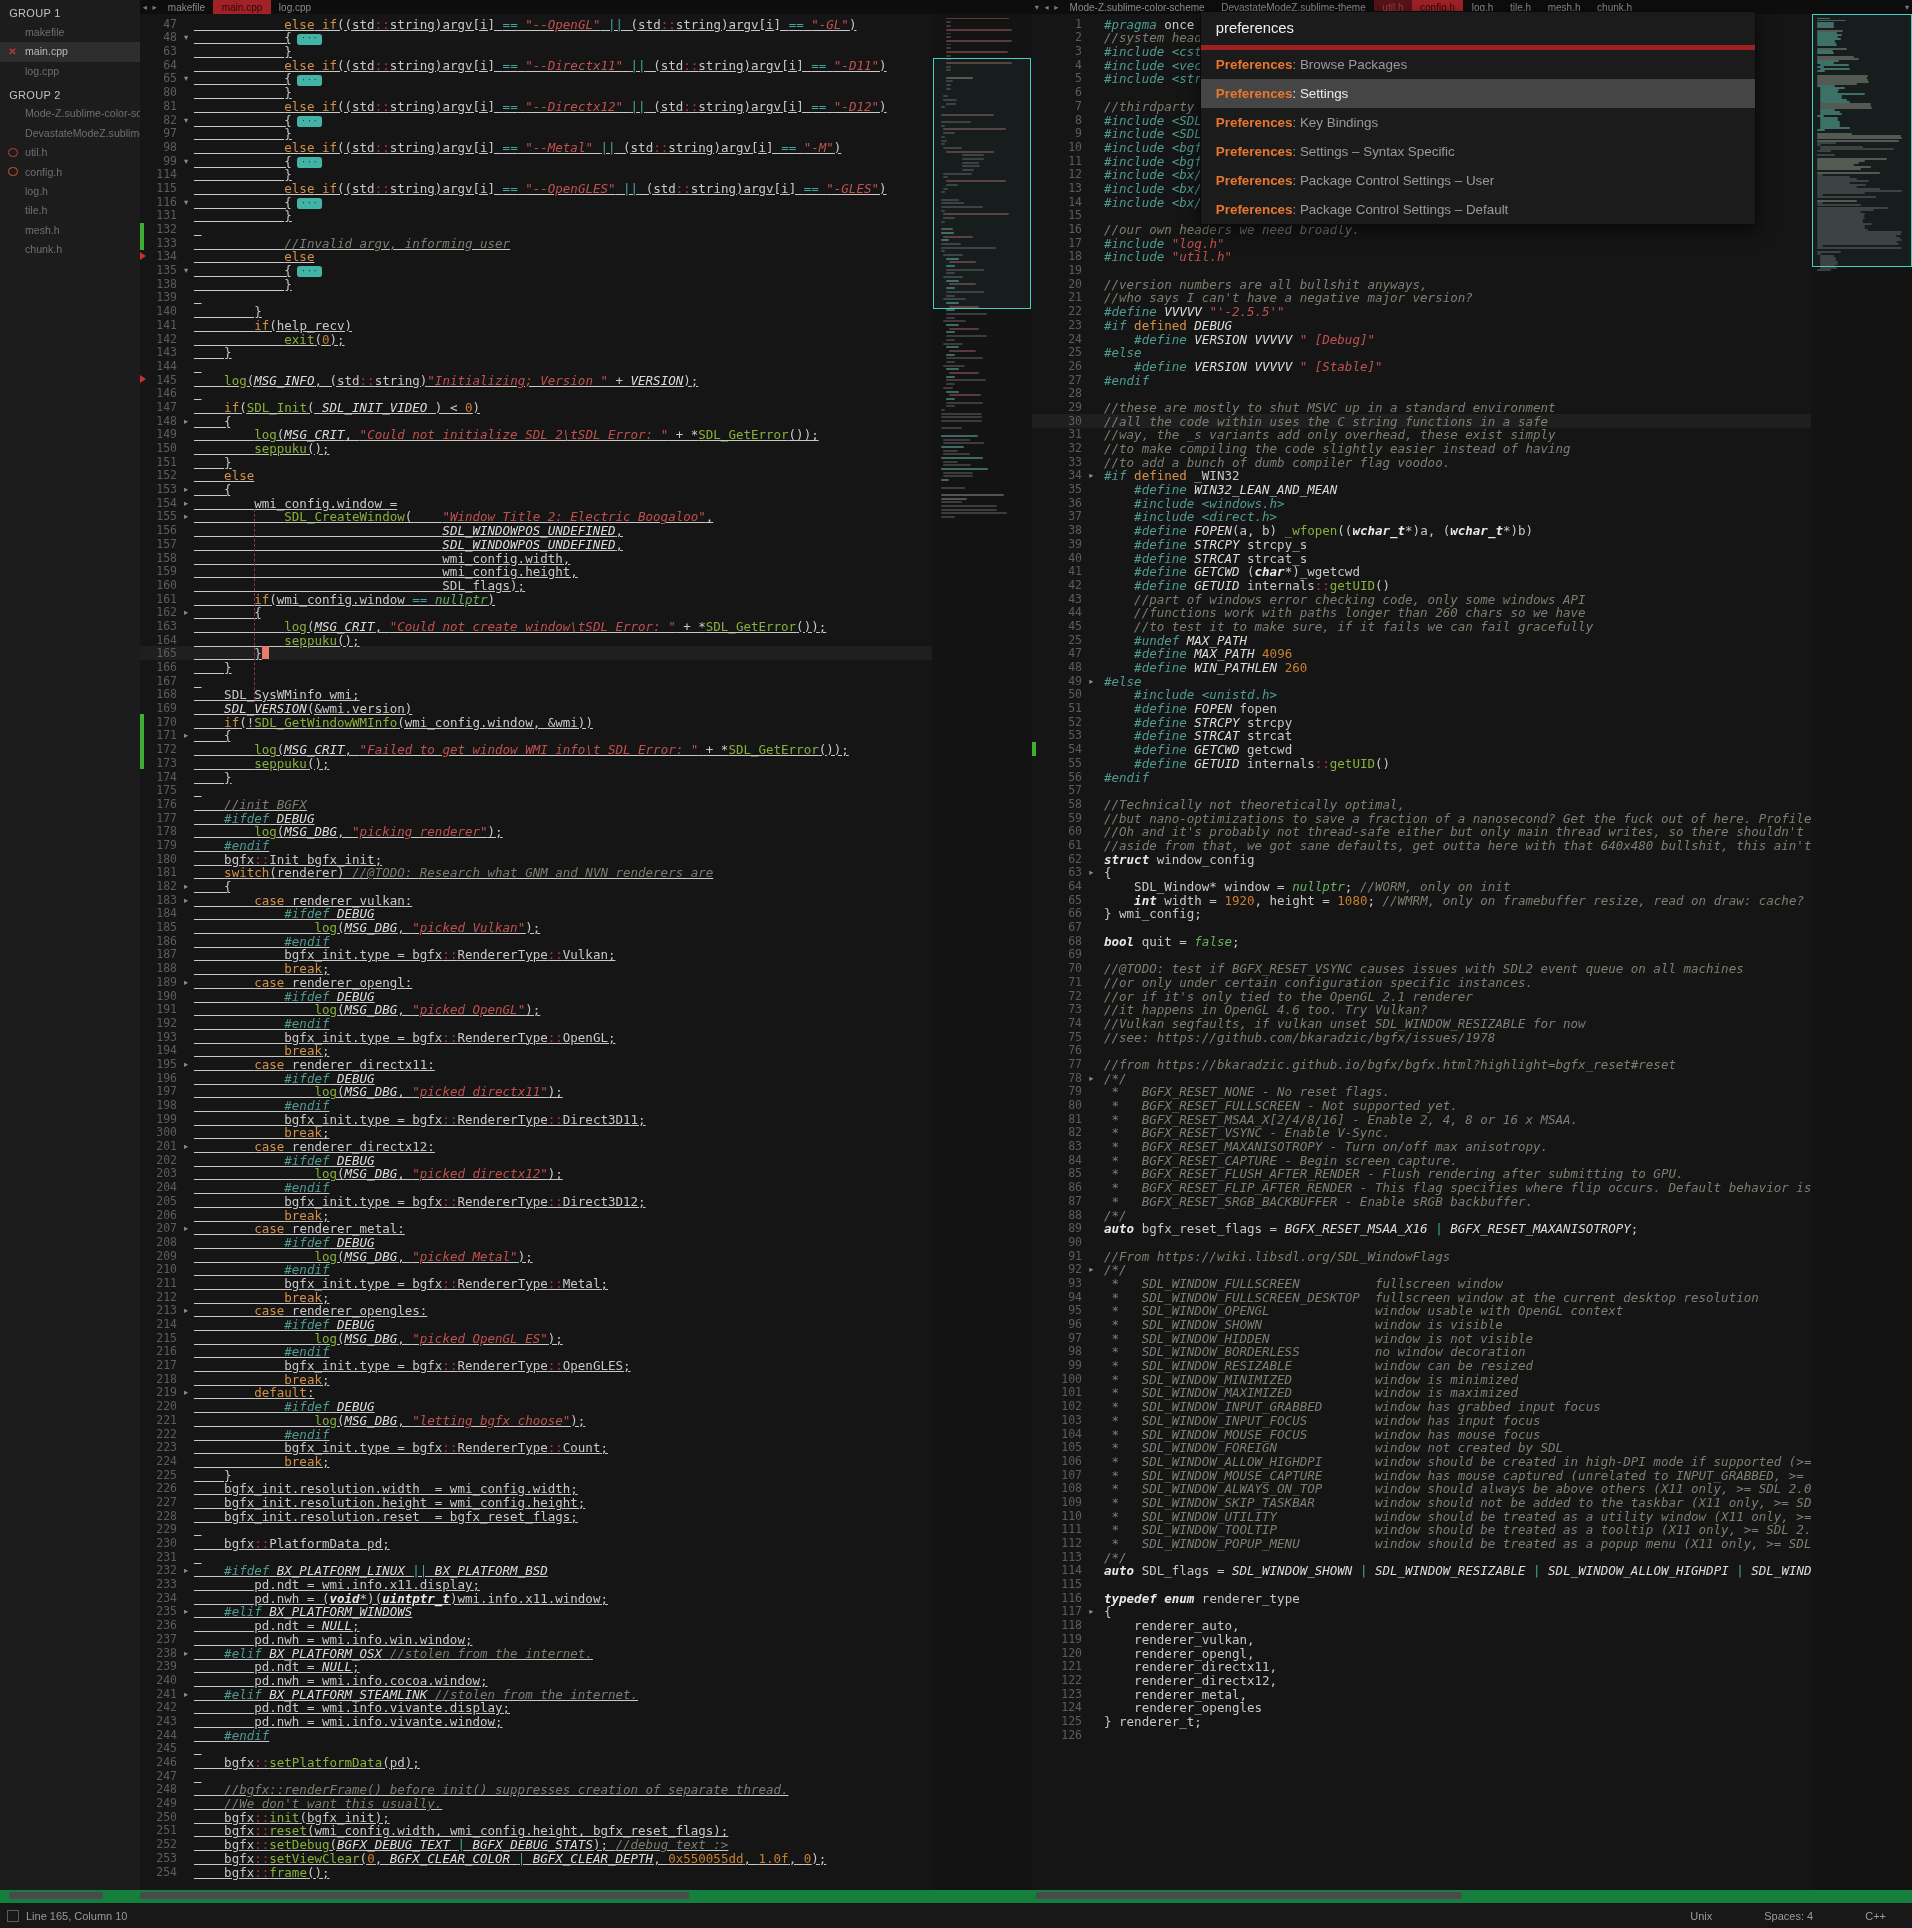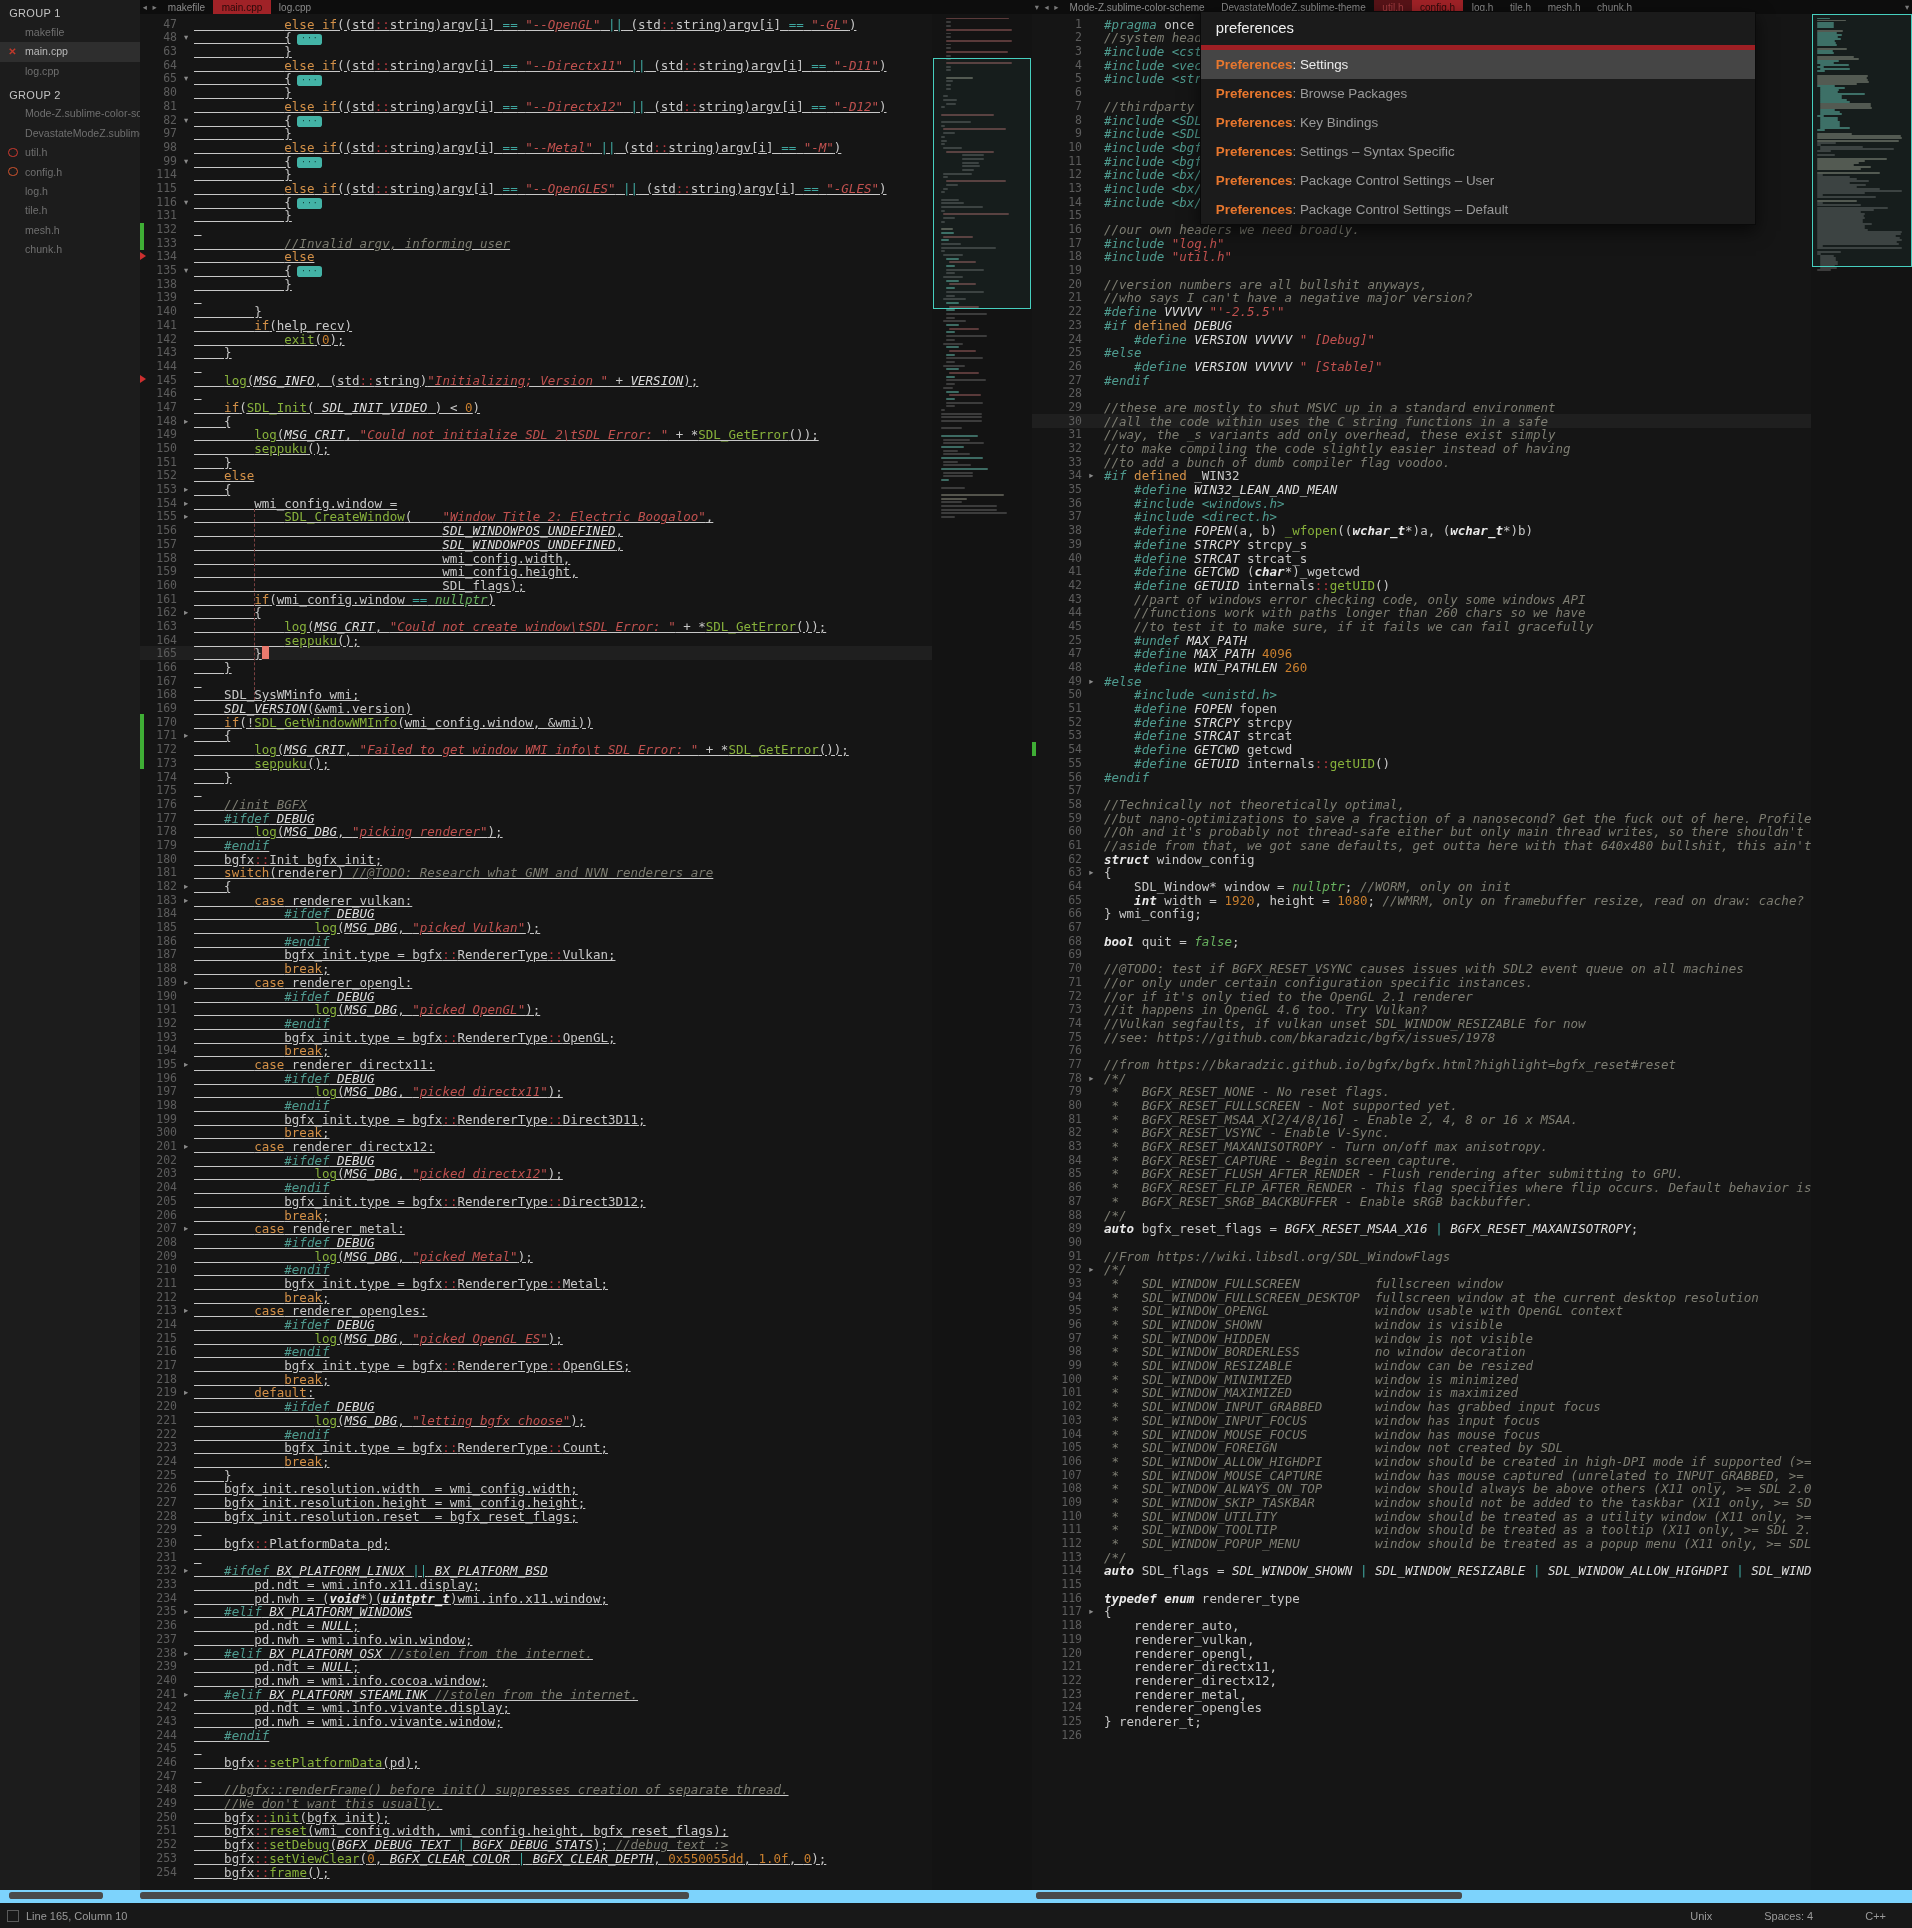--- a/index.html
+++ b/index.html
@@ -1,16 +1,16 @@
 <!DOCTYPE html>
 <html style="font-size:14.8px"><head>
 <meta charset="utf-8">
 <style>
   html,body{margin:0;padding:0;background:#0b0b0b;}
-  #app{position:relative;width:1912px;height:1929px;background:#7dd3fc;overflow:hidden;
+  #app{position:relative;width:1912px;height:1929px;background:#15803d;overflow:hidden;
        font-family:"Liberation Sans",sans-serif;}
   
   #sidebar{position:absolute;left:0;top:0;width:140px;height:1890px;background:#1c1c1c;overflow:hidden;}
   .sb-group{color:#c2c2c2;font-size:11px;padding:7.4px 0 3.7px 9.2px;letter-spacing:0.3px;}
   .sb-item{position:relative;color:#6f6f6f;font-size:10.6px;height:19.4px;line-height:19.4px;
            padding-left:25px;white-space:nowrap;overflow:hidden;cursor:default;}
   .sb-item.sel{background:#2e2e2e;color:#b9b9b9;}
   .sb-ico{position:absolute;left:8.3px;top:3.7px;width:11px;height:11px;font-size:10px;line-height:11px;}
   .ico-x{color:#c0392b;font-weight:bold;}
   .ico-ring{width:7.4px;height:7.4px;border-radius:50%;border:1.8px solid #cf3a30;margin-top:0.9px;}
@@ -1188,22 +1188,22 @@
       <div class="mbar" style="top: 251px; left: 5.5px; width: 15.5px; margin-left: 3px; background: rgb(60, 60, 60);"></div>
       <div class="mbar" style="top: 253px; left: 5.5px; width: 17px; margin-left: 3px; background: rgb(60, 60, 60);"></div>
       <div class="mbar" style="top: 255px; left: 5.5px; width: 14px; margin-left: 0px; background: rgb(60, 60, 60);"></div>
       <div class="viewbox" style="top: 0px; height: 251px;"></div>
     </div>
 
 <div id="palette">
   <div id="palette-input">preferences</div>
   <div id="palette-bar"></div>
   <div id="palette-items">
+        <div class="pal-item"><b>Preferences</b>: Browse Packages</div>
         <div class="pal-item sel"><b>Preferences</b>: Settings</div>
-        <div class="pal-item"><b>Preferences</b>: Browse Packages</div>
         <div class="pal-item"><b>Preferences</b>: Key Bindings</div>
         <div class="pal-item"><b>Preferences</b>: Settings – Syntax Specific</div>
         <div class="pal-item"><b>Preferences</b>: Package Control Settings – User</div>
         <div class="pal-item"><b>Preferences</b>: Package Control Settings – Default</div>
       </div>
 </div>
 
 <div class="hthumb" style="left:9.2px;width:94px"></div>
 <div class="hthumb" style="left:140px;width:549px"></div>
 <div class="hthumb" style="left:1036px;width:426px"></div>

